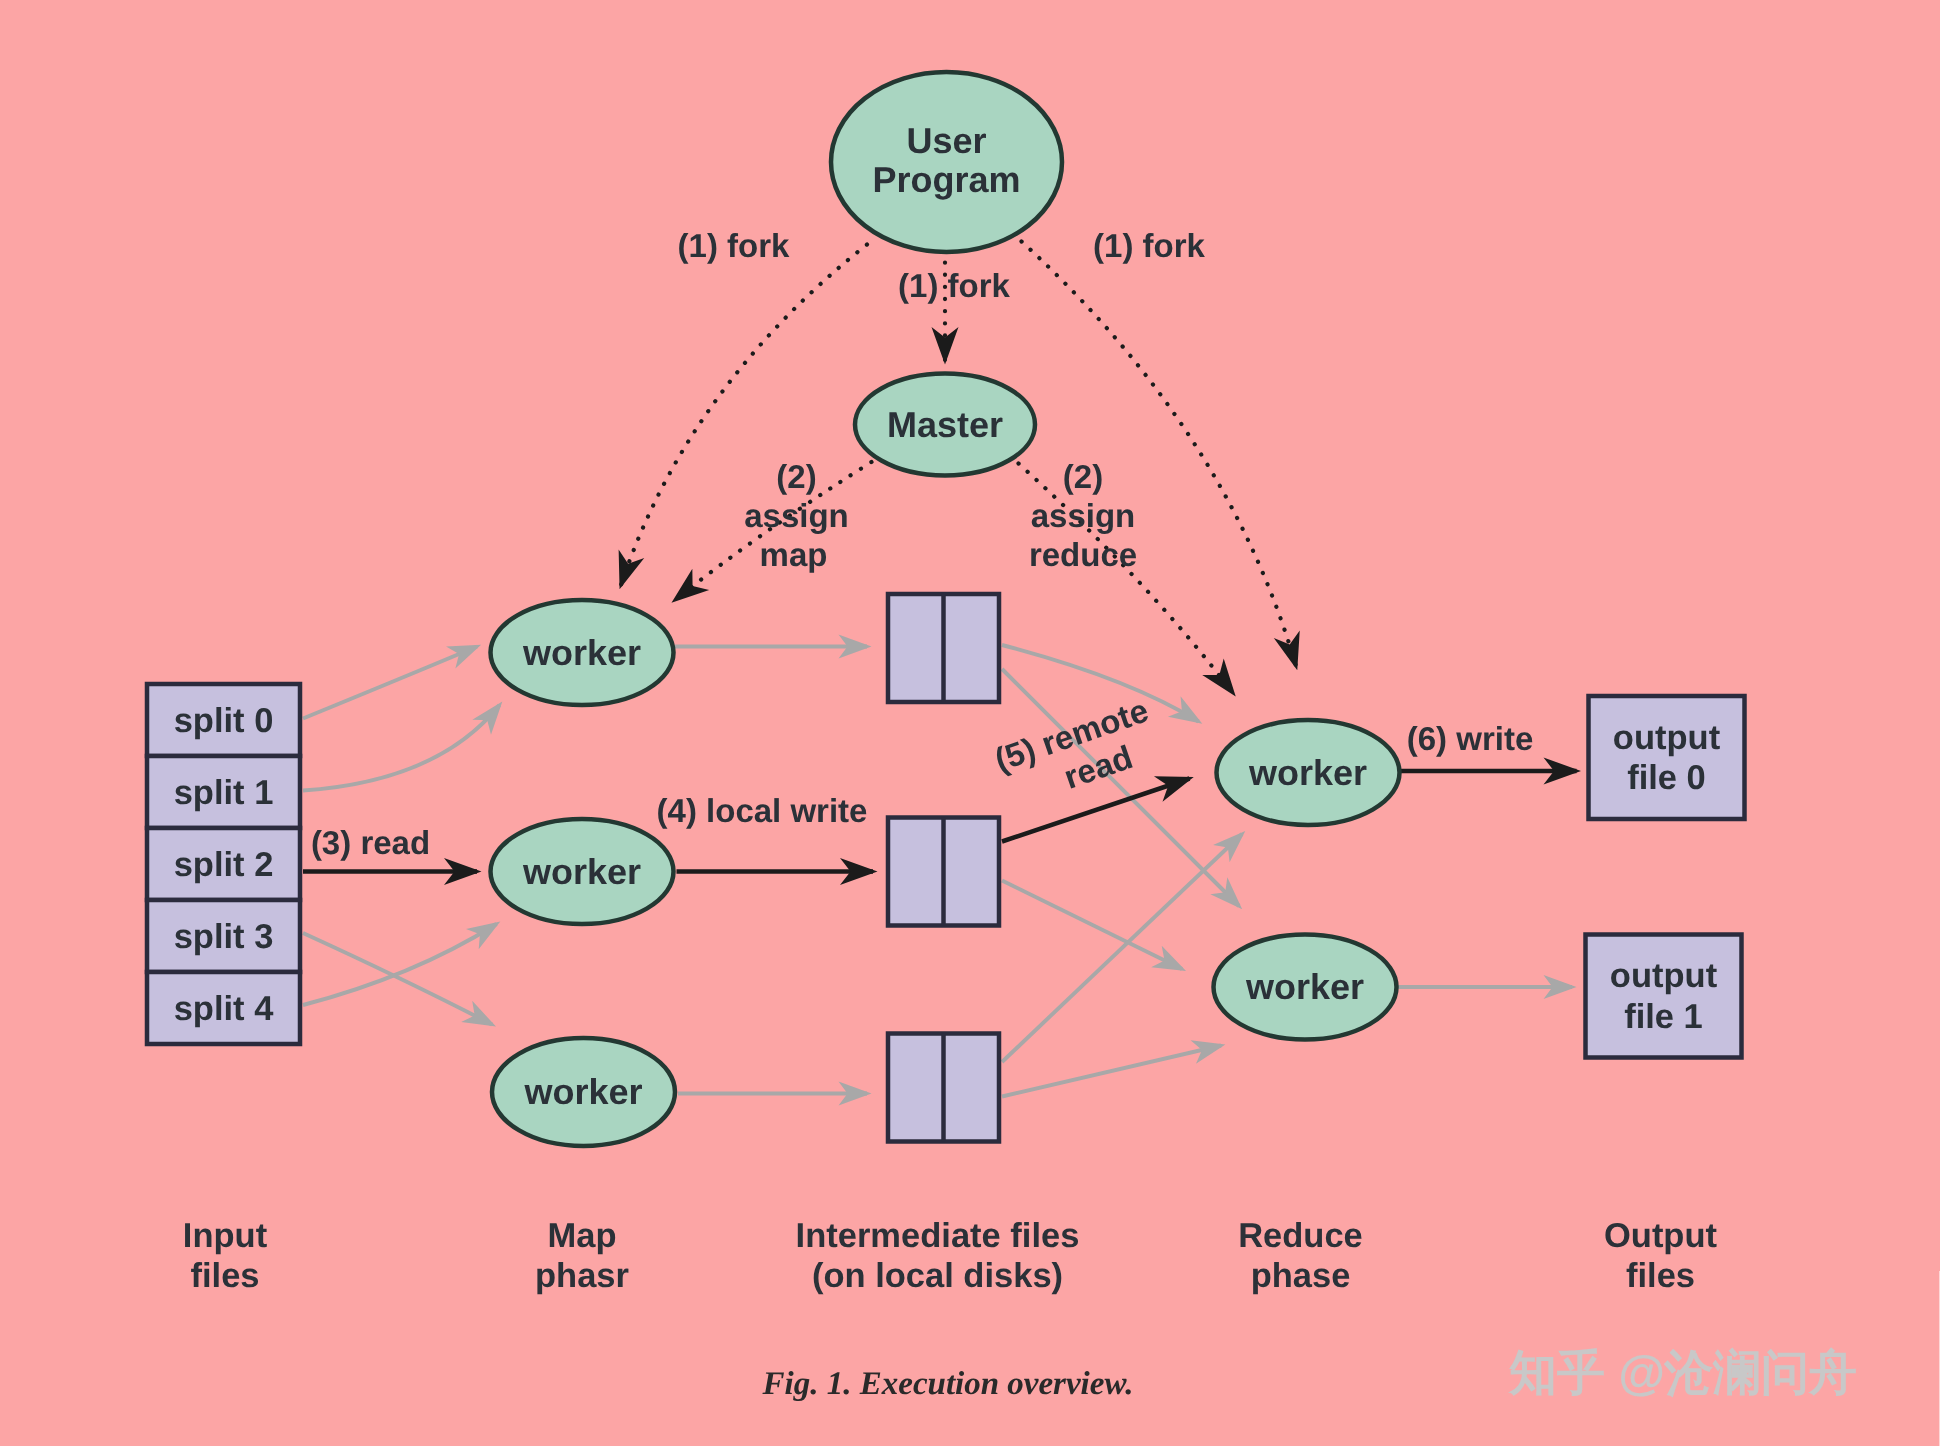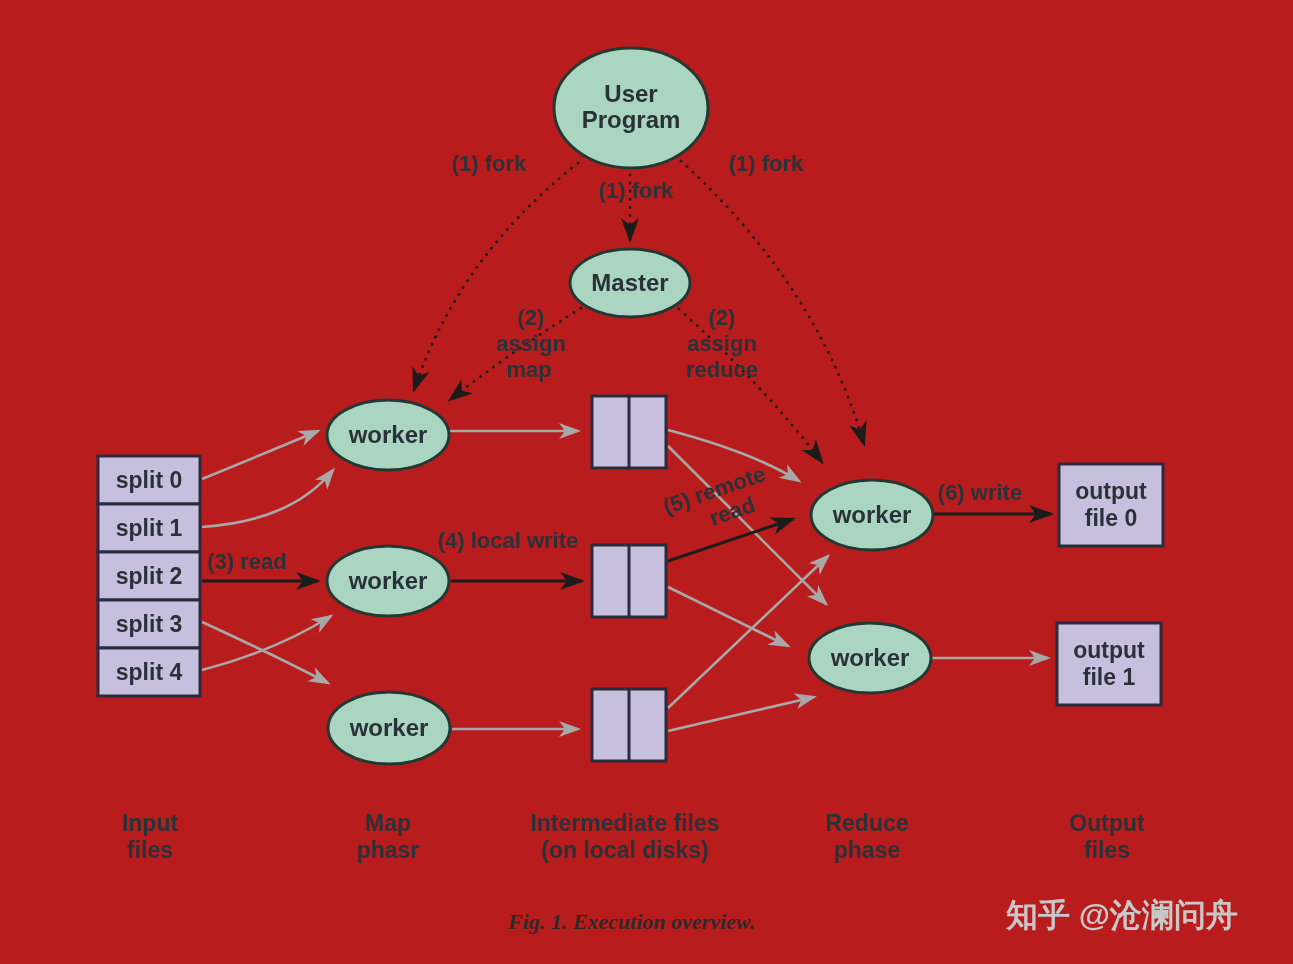--- a/index.html
+++ b/index.html
@@ -1,16 +1,16 @@
 <!DOCTYPE html>
 <html><head>
 <meta charset="utf-8">
 <style>
   html,body{margin:0;padding:0;background:#ffffff;}
-  .stage{position:relative;width:1293px;height:964px;background:#b91c1c;overflow:hidden;}
+  .stage{position:relative;width:1293px;height:964px;background:#fca5a5;overflow:hidden;}
   svg{display:block;}
   svg text{font-family:"Liberation Sans","DejaVu Sans",sans-serif;font-weight:bold;fill:#2b3138;}
   .t22{font-size:22px;}
   .t23{font-size:23px;}
   .t24{font-size:24px;}
   .caption{font-family:"Liberation Serif","DejaVu Serif",serif;font-style:italic;font-weight:600;font-size:22px;fill:#2a2a2a;}
   .watermark{font-size:32px;font-weight:bold;fill:#c8c8c8;}
   .node{fill:#a9d5c1;stroke:#233832;stroke-width:3;}
   .file{fill:#c6c0de;stroke:#2b2b3d;stroke-width:3;}
   .blk{stroke:#1b1b1b;stroke-width:3;fill:none;}

